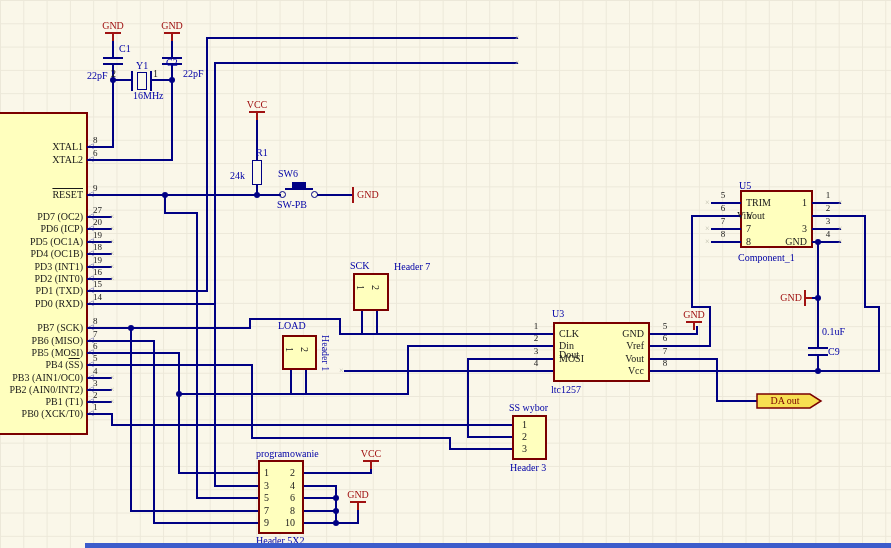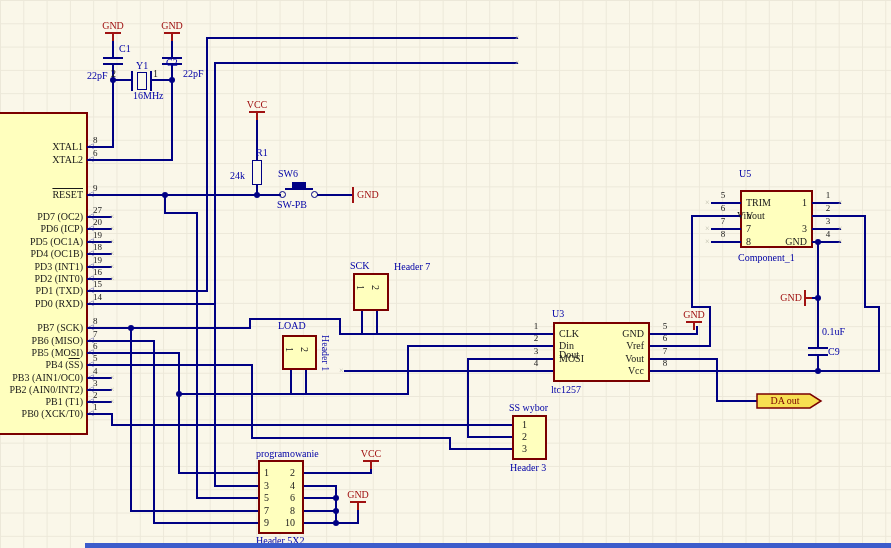--- a/index.html
+++ b/index.html
@@ -304,21 +304,21 @@
     <div class="txt" style="left: 350px; top: 260px; color: rgb(0, 0, 166);">SCK</div>
     <div class="txt" style="left: 394px; top: 261px; color: rgb(0, 0, 166);">Header 7</div>
     <div class="txt" style="left: 278px; top: 320px; color: rgb(0, 0, 166);">LOAD</div>
     <div class="txt" style="left: 331px; top: 335px; color: rgb(0, 0, 166); transform: rotate(90deg); transform-origin: left top;">Header 1</div>
     <div class="txt" style="left: 552px; top: 308px; color: rgb(0, 0, 166);">U3</div>
     <div class="txt" style="left: 551px; top: 384px; color: rgb(0, 0, 166);">ltc1257</div>
     <div class="txt" style="left: 509px; top: 402px; color: rgb(0, 0, 166);">SS wybor</div>
     <div class="txt" style="left: 510px; top: 462px; color: rgb(0, 0, 166);">Header 3</div>
     <div class="txt" style="left: 256px; top: 448px; color: rgb(0, 0, 166);">programowanie</div>
     <div class="txt" style="left: 256px; top: 535px; color: rgb(0, 0, 166);">Header 5X2</div>
-    <div class="txt" style="left: 739px; top: 168px; color: rgb(0, 0, 166);">U5</div>
+    <div class="txt" style="left: 739px; top: 180px; color: rgb(0, 0, 166);">U5</div>
     <div class="txt" style="left: 738px; top: 252px; color: rgb(0, 0, 166);">Component_1</div>
     <div class="txt" style="left: 822px; top: 326px; color: rgb(0, 0, 166);">0.1uF</div>
     <div class="txt" style="left: 828px; top: 346px; color: rgb(0, 0, 166);">C9</div>
     <div class="seg" style="left: 755px; top: 393px; width: 68px; height: 16px; background: transparent;">
       <svg width="68" height="16" style="position:absolute;left:0;top:0">
         <polygon points="2,1 55,1 66,8 55,15 2,15" fill="#F7DF52" stroke="#7A0000" stroke-width="1.5"></polygon>
       </svg>
     </div>
     <div class="txt" style="left: 761px; top: 395px; width: 48px; text-align: center; color: rgb(122, 0, 0);">DA out</div>
     <div class="dot" style="left: 110px; top: 77px;"></div>

